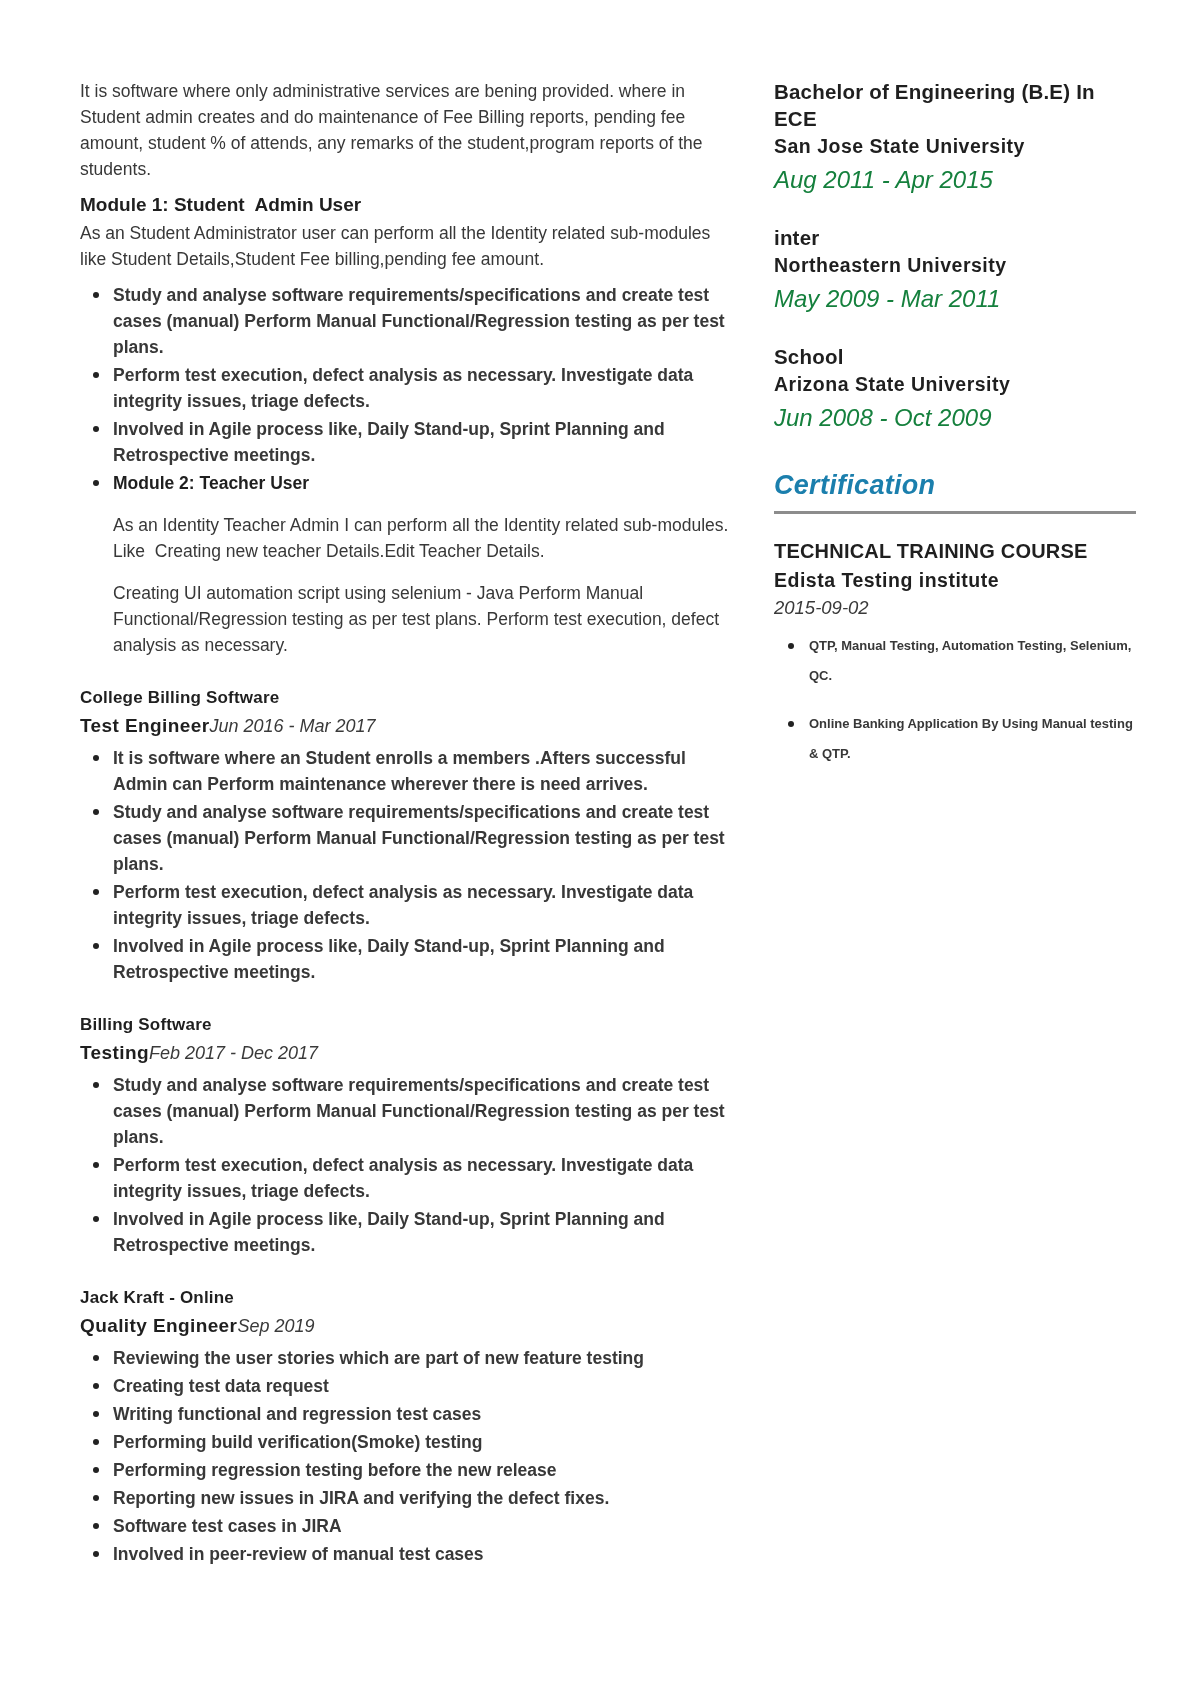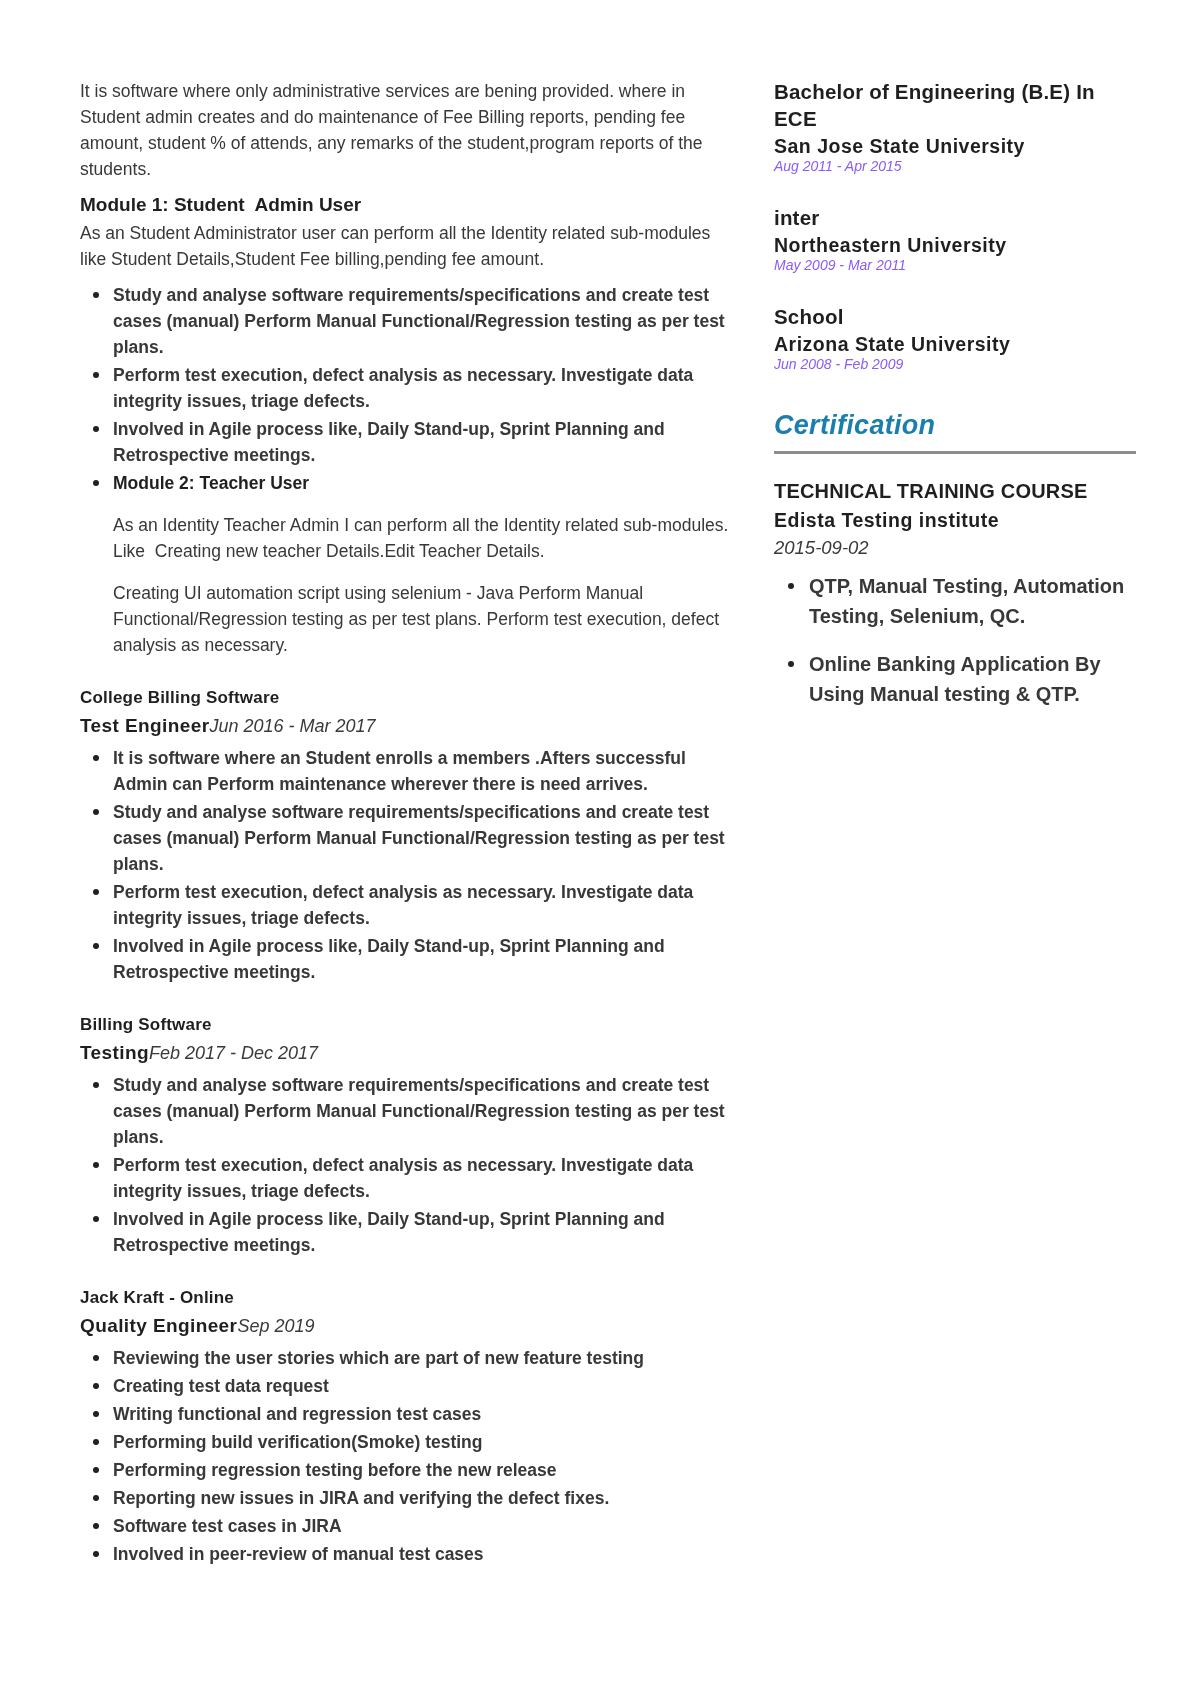--- a/index.html
+++ b/index.html
@@ -27,29 +27,29 @@
   .job { margin-top:26px; }
   .company { font-size:17px; font-weight:bold; color:#1f1f1f; line-height:27px; letter-spacing:0.2px; }
   .role-line { margin-top:4px; display:flex; align-items:baseline; }
   .role { font-size:19px; font-weight:bold; color:#1f1f1f; letter-spacing:0.4px; }
   .dates { font-size:18px; font-style:italic; color:#3a3a3a; }
   .job ul.bullets { margin-top:8px; }
 
   .edu { margin-bottom:30px; }
   .degree { font-size:20.5px; font-weight:bold; color:#1f1f1f; line-height:27px; letter-spacing:0.2px; }
   .school { font-size:19.5px; font-weight:bold; color:#1f1f1f; margin-top:3px; letter-spacing:0.5px; }
-  .edu-dates { font-size:14px; font-style:italic; color:#8b5cf6; margin-top:0; }
+  .edu-dates { font-size:24px; font-style:italic; color:#15803d; margin-top:8px; }
 
   .cert-heading { font-size:27px; font-weight:bold; font-style:italic; color:#1b7fad; margin-top:38px; letter-spacing:0.3px; }
   .cert-rule { height:3px; background:#8c8c8c; margin:10px 0 24px; }
   .course { font-size:20px; font-weight:bold; color:#1f1f1f; letter-spacing:0.2px; line-height:27px; }
   .institute { font-size:19.5px; font-weight:bold; color:#1f1f1f; margin-top:4px; letter-spacing:0.5px; }
   .cert-date { font-size:18.5px; font-style:italic; color:#3a3a3a; margin-top:5px; }
   ul.cert-bullets { margin-top:12px; }
-  ul.cert-bullets li { font-size:20px; line-height:30px; margin-bottom:18px; padding-left:35px; }
+  ul.cert-bullets li { font-size:13px; line-height:30px; margin-bottom:18px; padding-left:35px; }
   ul.cert-bullets li::before { top:12px; left:14px; }
 </style>
 </head>
 <body>
 
 <div class="page">
   <div class="columns">
 
     <div class="col-left">
 
@@ -125,21 +125,21 @@
 
       <div class="edu">
         <h2 class="degree">inter</h2>
         <div class="school">Northeastern University</div>
         <div class="edu-dates">May 2009 - Mar 2011</div>
       </div>
 
       <div class="edu">
         <h2 class="degree">School</h2>
         <div class="school">Arizona State University</div>
-        <div class="edu-dates">Jun 2008 - Feb 2009</div>
+        <div class="edu-dates">Jun 2008 - Oct 2009</div>
       </div>
 
       <h1 class="cert-heading">Certification</h1>
       <div class="cert-rule"></div>
 
       <h2 class="course">TECHNICAL TRAINING COURSE</h2>
       <div class="institute">Edista Testing institute</div>
       <div class="cert-date">2015-09-02</div>
 
       <ul class="bullets cert-bullets">

